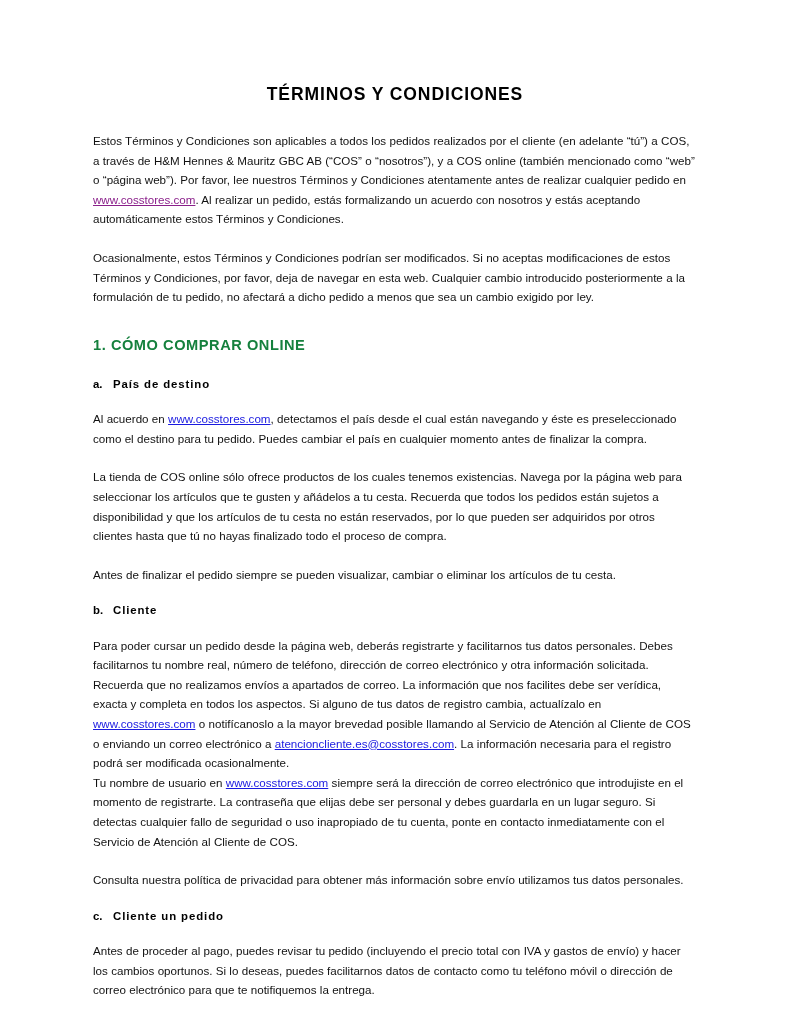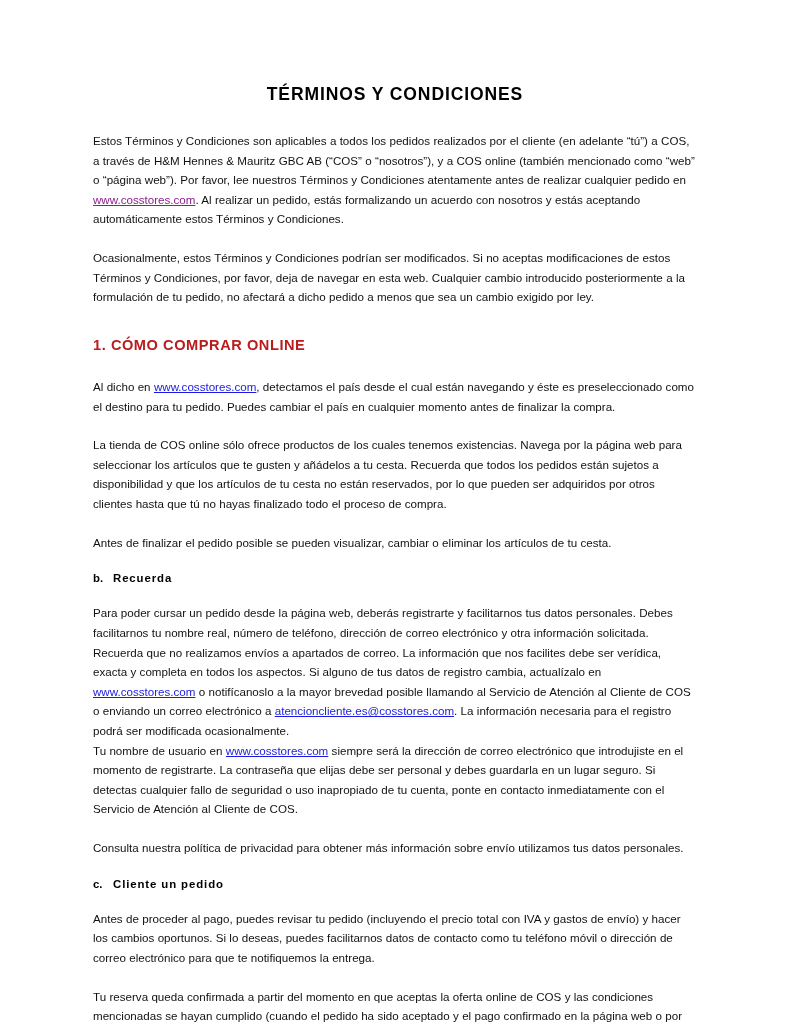--- a/index.html
+++ b/index.html
@@ -44,21 +44,21 @@
   }
   .para.tight {
     margin-bottom: 0;
   }
   .section-heading {
     font-size: 14.6px;
     font-weight: bold;
     letter-spacing: 0.55px;
     margin: 29px 0 23px 0;
     line-height: 1.25;
-    color: #b91c1c;
+    color: #15803d;
   }
   .sub-heading {
     font-size: 11.4px;
     font-weight: bold;
     letter-spacing: 0.9px;
     margin: 0 0 18px 0;
     line-height: 1.25;
     color: #000000;
   }
   .sub-heading .sub-letter {
@@ -85,31 +85,34 @@
     <h1 class="doc-title">TÉRMINOS Y CONDICIONES</h1>
 
     <p class="para">
       <span>Estos Términos y Condiciones son aplicables a todos los pedidos realizados por el cliente (en adelante “tú”) a COS, a través de H&amp;M Hennes &amp; Mauritz GBC AB (“COS” o “nosotros”), y a COS online (también mencionado como “web” o “página web”). Por favor, lee nuestros Términos y Condiciones atentamente antes de realizar cualquier pedido en </span><a class="doclink visited" href="#">www.cosstores.com</a><span>. Al realizar un pedido, estás formalizando un acuerdo con nosotros y estás aceptando automáticamente estos Términos y Condiciones.</span>
     </p>
 
     <p class="para">Ocasionalmente, estos Términos y Condiciones podrían ser modificados. Si no aceptas modificaciones de estos Términos y Condiciones, por favor, deja de navegar en esta web. Cualquier cambio introducido posteriormente a la formulación de tu pedido, no afectará a dicho pedido a menos que sea un cambio exigido por ley.</p>
 
     <h2 class="section-heading">1. CÓMO COMPRAR ONLINE</h2>
 
+    <h3 class="sub-heading">
+      <span class="sub-letter">a.</span><span>País de destino</span>
+    </h3>
 
     <p class="para">
-      <span>Al dicho en </span><a class="doclink" href="#">www.cosstores.com</a><span>, detectamos el país desde el cual están navegando y éste es preseleccionado como el destino para tu pedido. Puedes cambiar el país en cualquier momento antes de finalizar la compra.</span>
+      <span>Al acuerdo en </span><a class="doclink" href="#">www.cosstores.com</a><span>, detectamos el país desde el cual están navegando y éste es preseleccionado como el destino para tu pedido. Puedes cambiar el país en cualquier momento antes de finalizar la compra.</span>
     </p>
 
     <p class="para">La tienda de COS online sólo ofrece productos de los cuales tenemos existencias. Navega por la página web para seleccionar los artículos que te gusten y añádelos a tu cesta. Recuerda que todos los pedidos están sujetos a disponibilidad y que los artículos de tu cesta no están reservados, por lo que pueden ser adquiridos por otros clientes hasta que tú no hayas finalizado todo el proceso de compra.</p>
 
-    <p class="para">Antes de finalizar el pedido posible se pueden visualizar, cambiar o eliminar los artículos de tu cesta.</p>
+    <p class="para">Antes de finalizar el pedido siempre se pueden visualizar, cambiar o eliminar los artículos de tu cesta.</p>
 
     <h3 class="sub-heading">
-      <span class="sub-letter">b.</span><span>Recuerda</span>
+      <span class="sub-letter">b.</span><span>Cliente</span>
     </h3>
 
     <p class="para tight">
       <span>Para poder cursar un pedido desde la página web, deberás registrarte y facilitarnos tus datos personales. Debes facilitarnos tu nombre real, número de teléfono, dirección de correo electrónico y otra información solicitada. Recuerda que no realizamos envíos a apartados de correo. La información que nos facilites debe ser verídica, exacta y completa en todos los aspectos. Si alguno de tus datos de registro cambia, actualízalo en </span><a class="doclink" href="#">www.cosstores.com</a><span> o notifícanoslo a la mayor brevedad posible llamando al Servicio de Atención al Cliente de COS o enviando un correo electrónico a </span><a class="doclink" href="#">atencioncliente.es@cosstores.com</a><span>. La información necesaria para el registro podrá ser modificada ocasionalmente.</span>
     </p>
 
     <p class="para">
       <span>Tu nombre de usuario en </span><a class="doclink" href="#">www.cosstores.com</a><span> siempre será la dirección de correo electrónico que introdujiste en el momento de registrarte. La contraseña que elijas debe ser personal y debes guardarla en un lugar seguro. Si detectas cualquier fallo de seguridad o uso inapropiado de tu cuenta, ponte en contacto inmediatamente con el Servicio de Atención al Cliente de COS.</span>
     </p>
 

